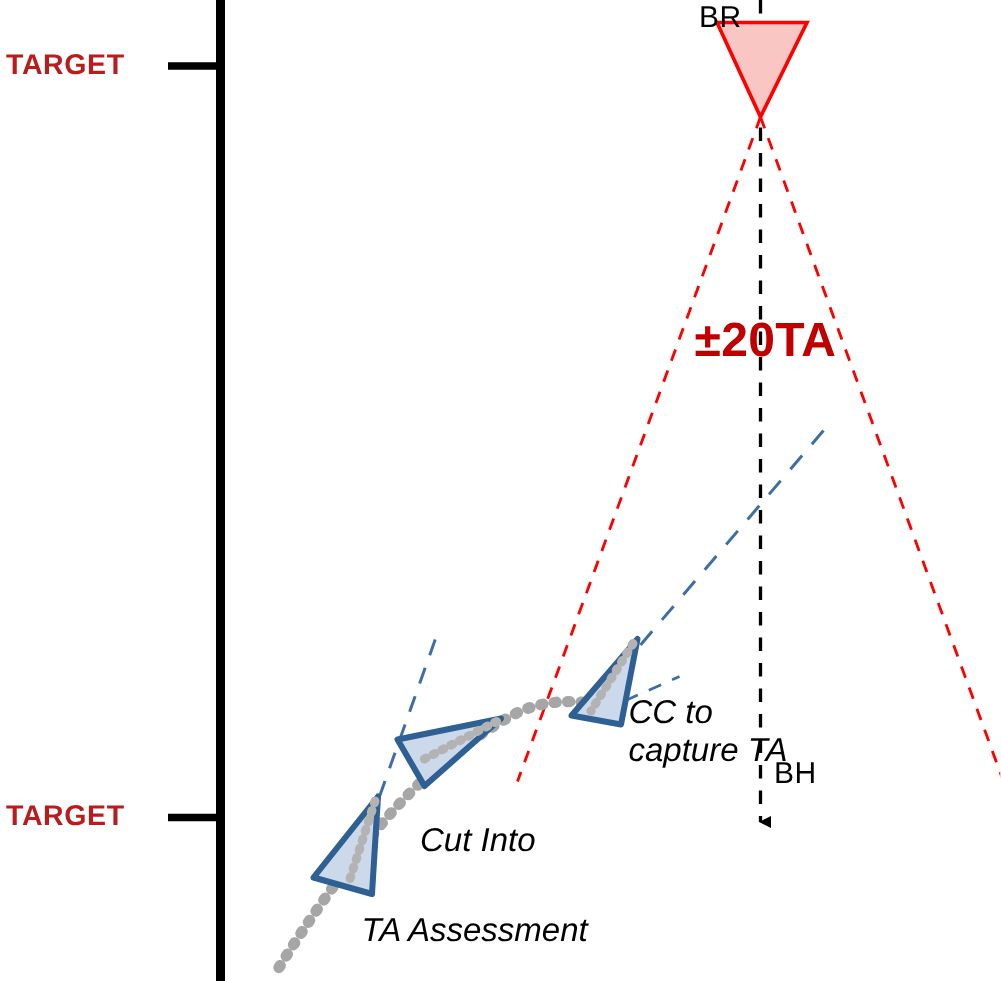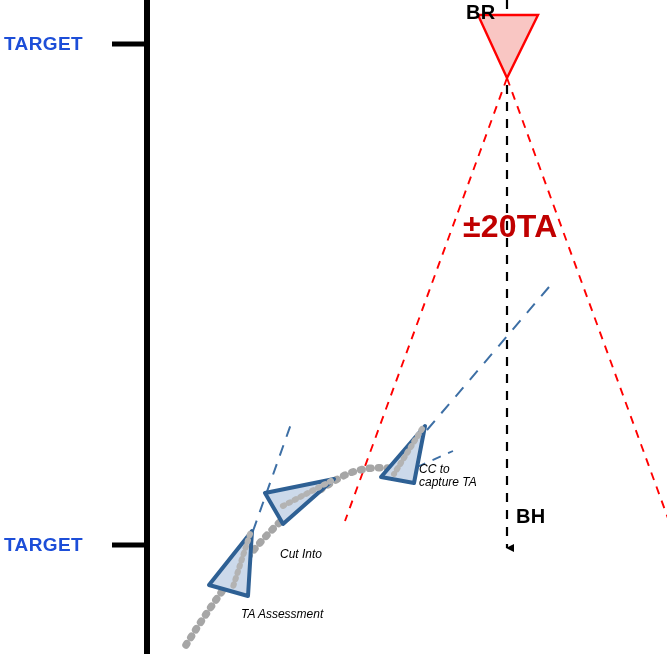--- a/index.html
+++ b/index.html
@@ -25,37 +25,37 @@
     height: 654px;
   }
   .lbl {
     position: absolute;
     white-space: nowrap;
     line-height: 1;
   }
   .axis-label {
     font-size: 19px;
     font-weight: bold;
-    color: #1d4ed8;
+    color: #b91c1c;
     letter-spacing: 0.4px;
   }
   .node-label {
     font-size: 20px;
-    font-weight: bold;
+    font-weight: normal;
     color: #000000;
     letter-spacing: 0.3px;
   }
   .cone-label {
     font-size: 32px;
     font-weight: bold;
     color: #c00000;
     letter-spacing: 0.2px;
   }
   .annot {
-    font-size: 12px;
+    font-size: 22px;
     font-style: italic;
     color: #000000;
     line-height: 1.12;
   }
   .annot.two-line { text-align: left; }
 </style>
 </head>
 <body>
 
 <div id="canvas">

